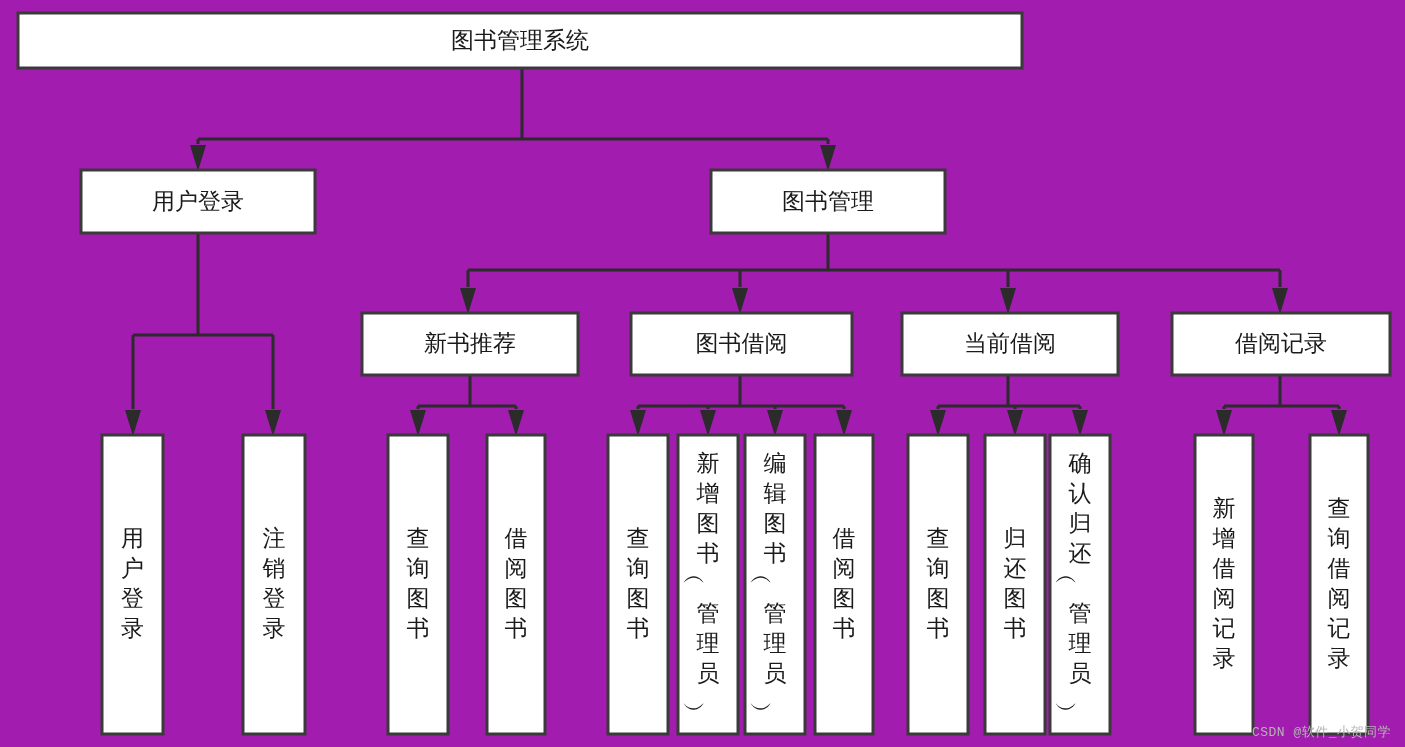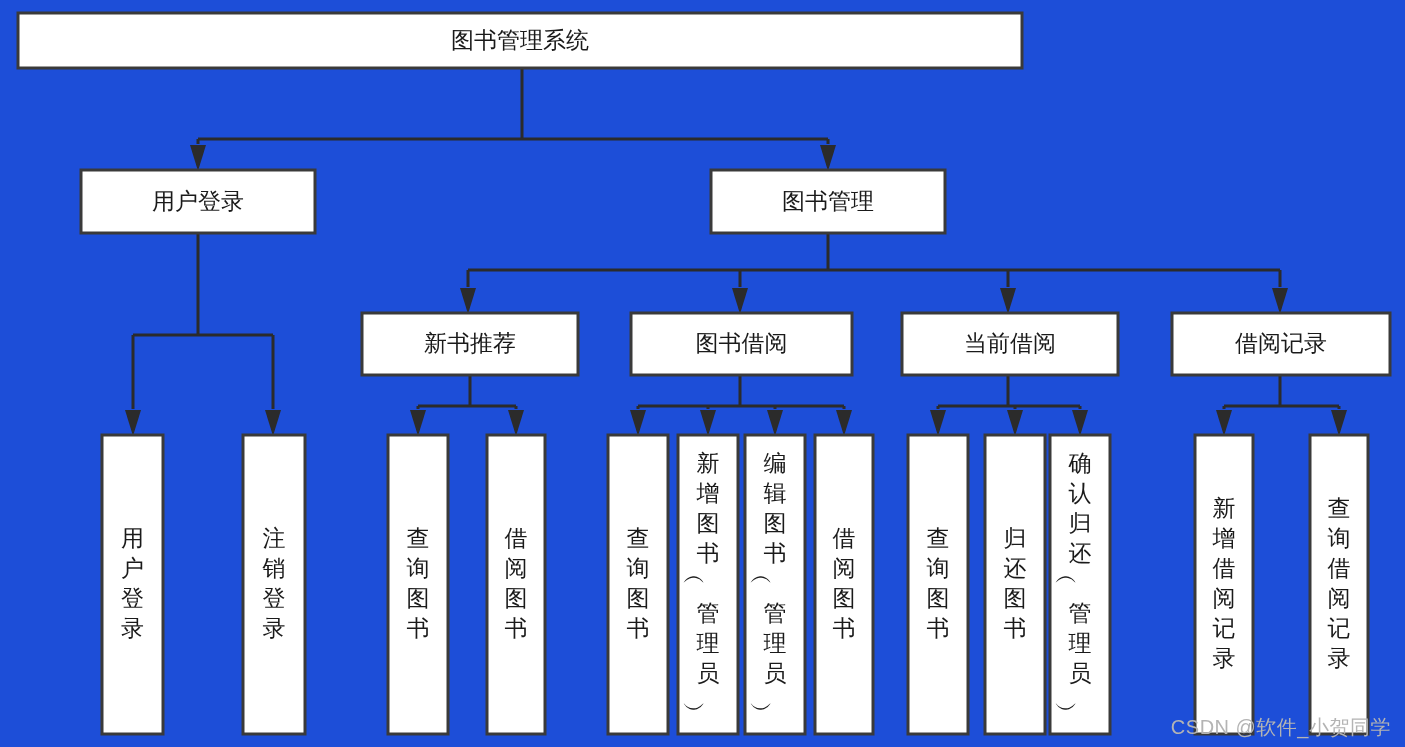--- a/index.html
+++ b/index.html
@@ -8,21 +8,21 @@
     padding: 0;
     background: #ffffff;
   }
   body {
     font-family: "Liberation Sans", "DejaVu Sans", sans-serif;
   }
   #diagram-root {
     position: relative;
     width: 1405px;
     height: 747px;
-    background: #1d4ed8;
+    background: #a21caf;
     overflow: hidden;
   }
   svg.tree-canvas {
     position: absolute;
     left: 0;
     top: 0;
     width: 1405px;
     height: 747px;
     display: block;
   }
@@ -50,22 +50,22 @@
   .node-label.horizontal {
     font-size: 23px;
   }
   .node-label.vertical {
     font-size: 23px;
   }
   .watermark-text {
     position: absolute;
     right: 14px;
     bottom: 6px;
-    font-family: Liberation Sans, sans-serif;
-    font-size: 20px;
+    font-family: Liberation Mono, monospace;
+    font-size: 13px;
     color: #b4b4b4;
     white-space: nowrap;
     pointer-events: none;
     letter-spacing: 0.5px;
     margin-left: 18px;
   }
 </style>
 </head>
 <body>
 

